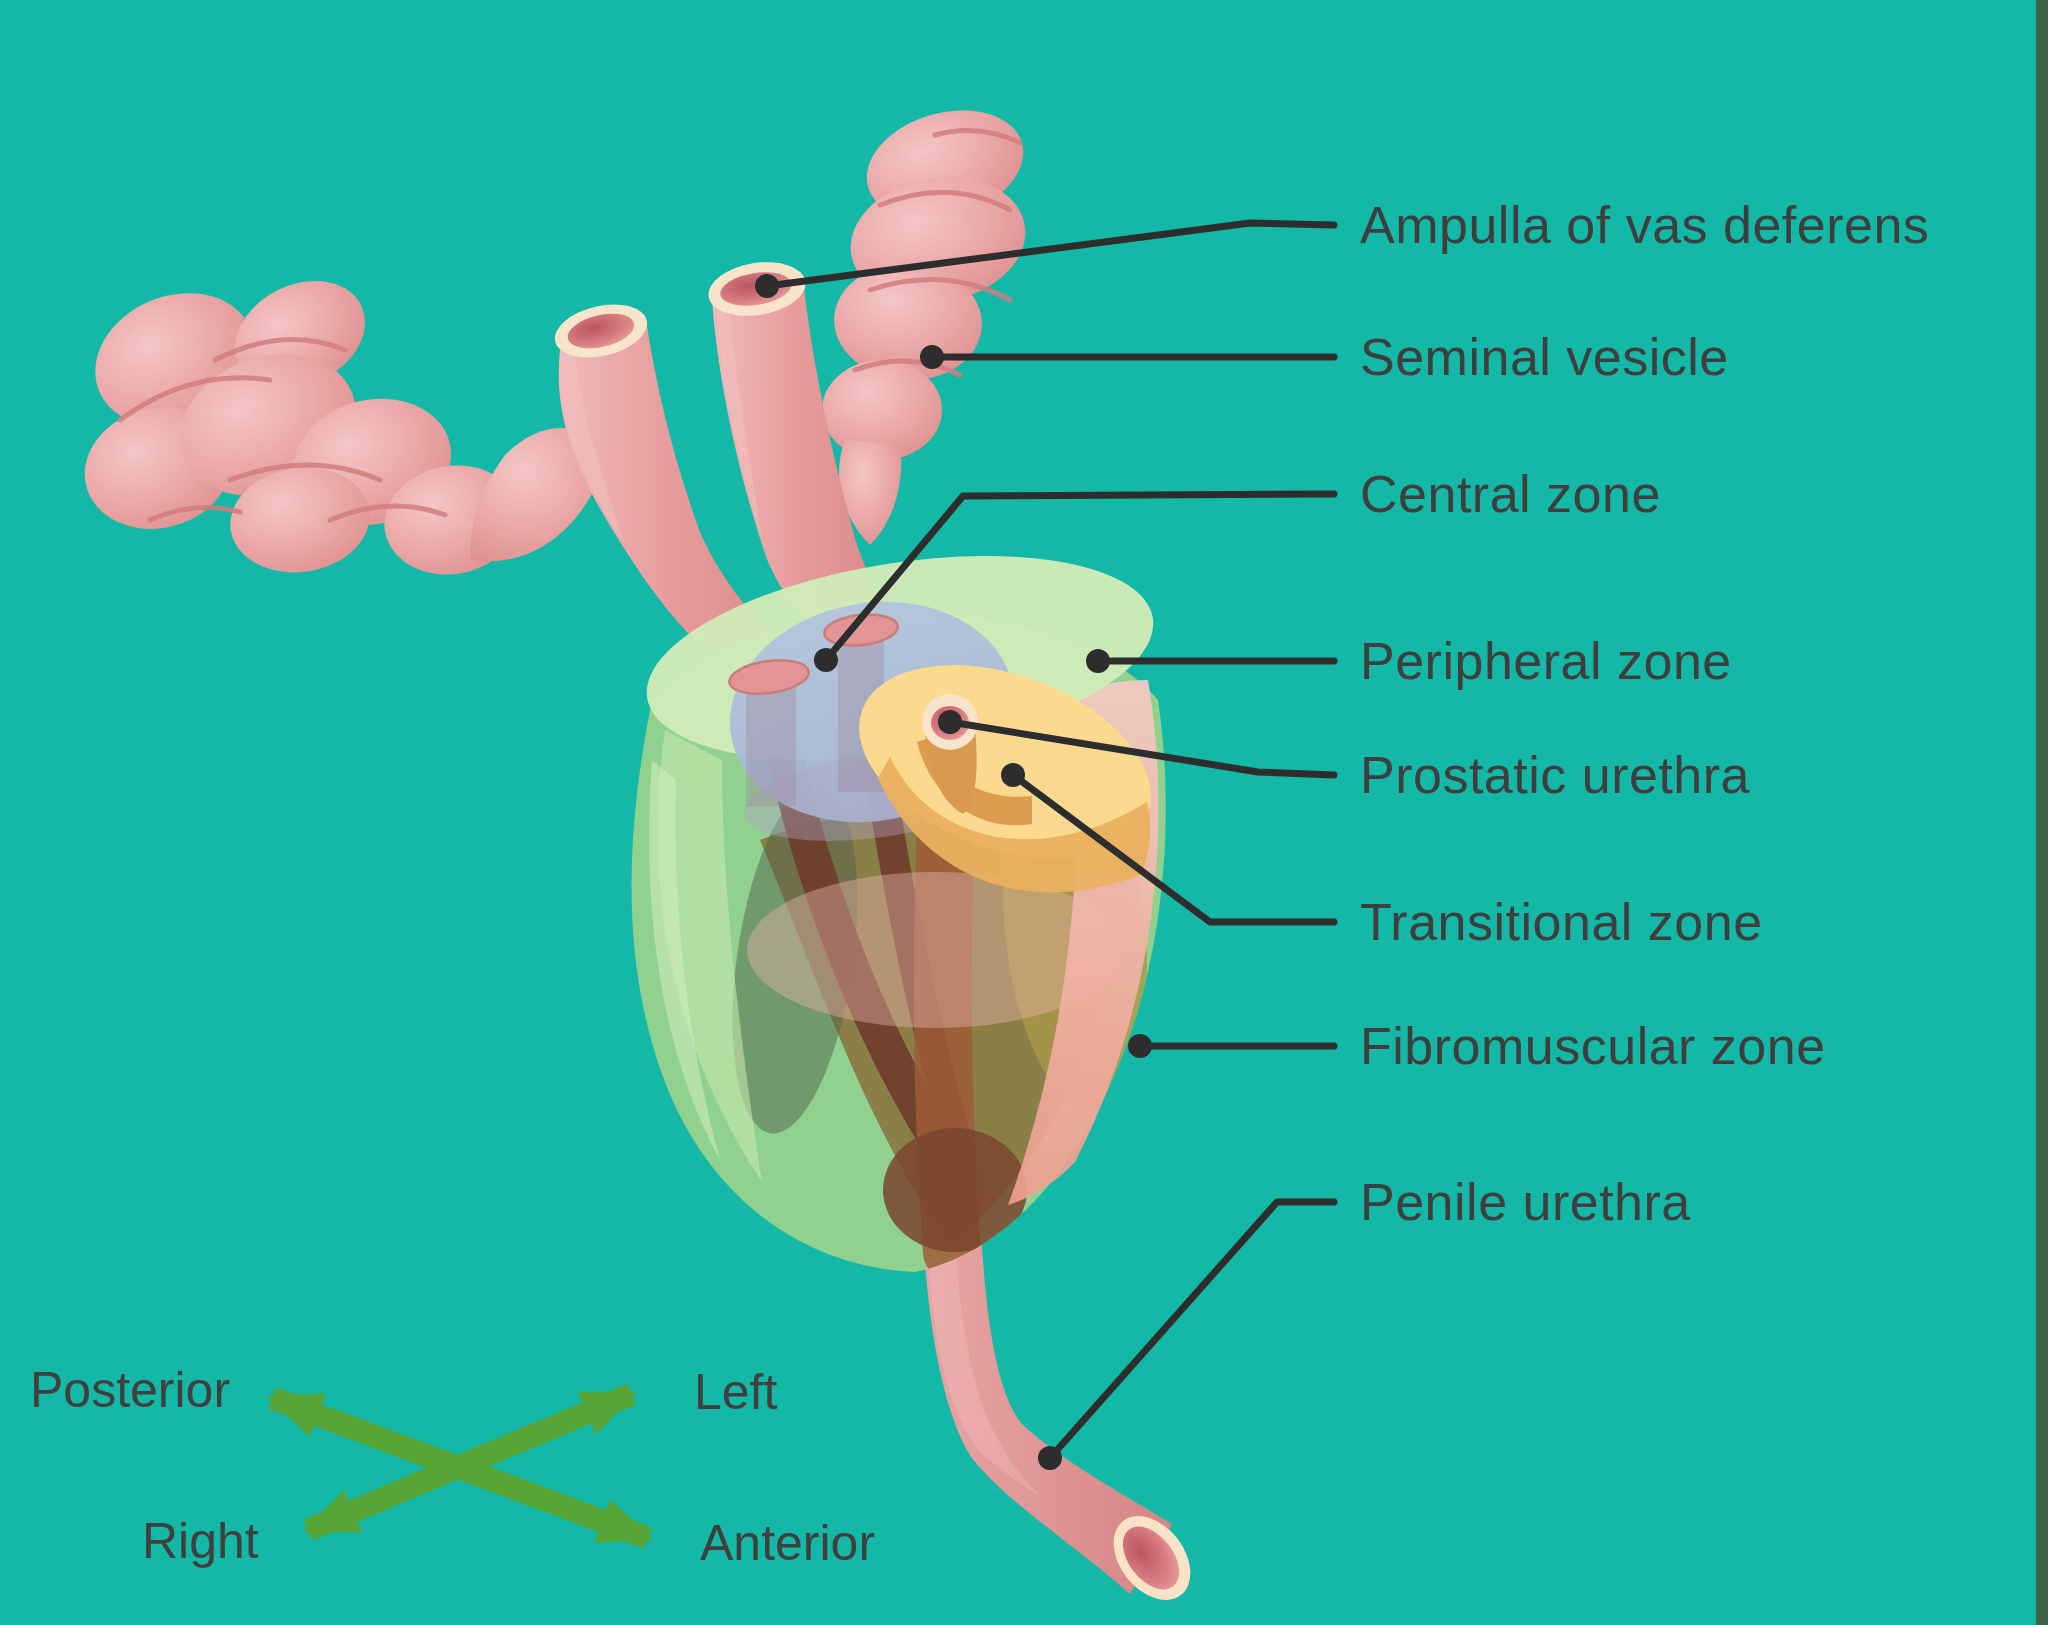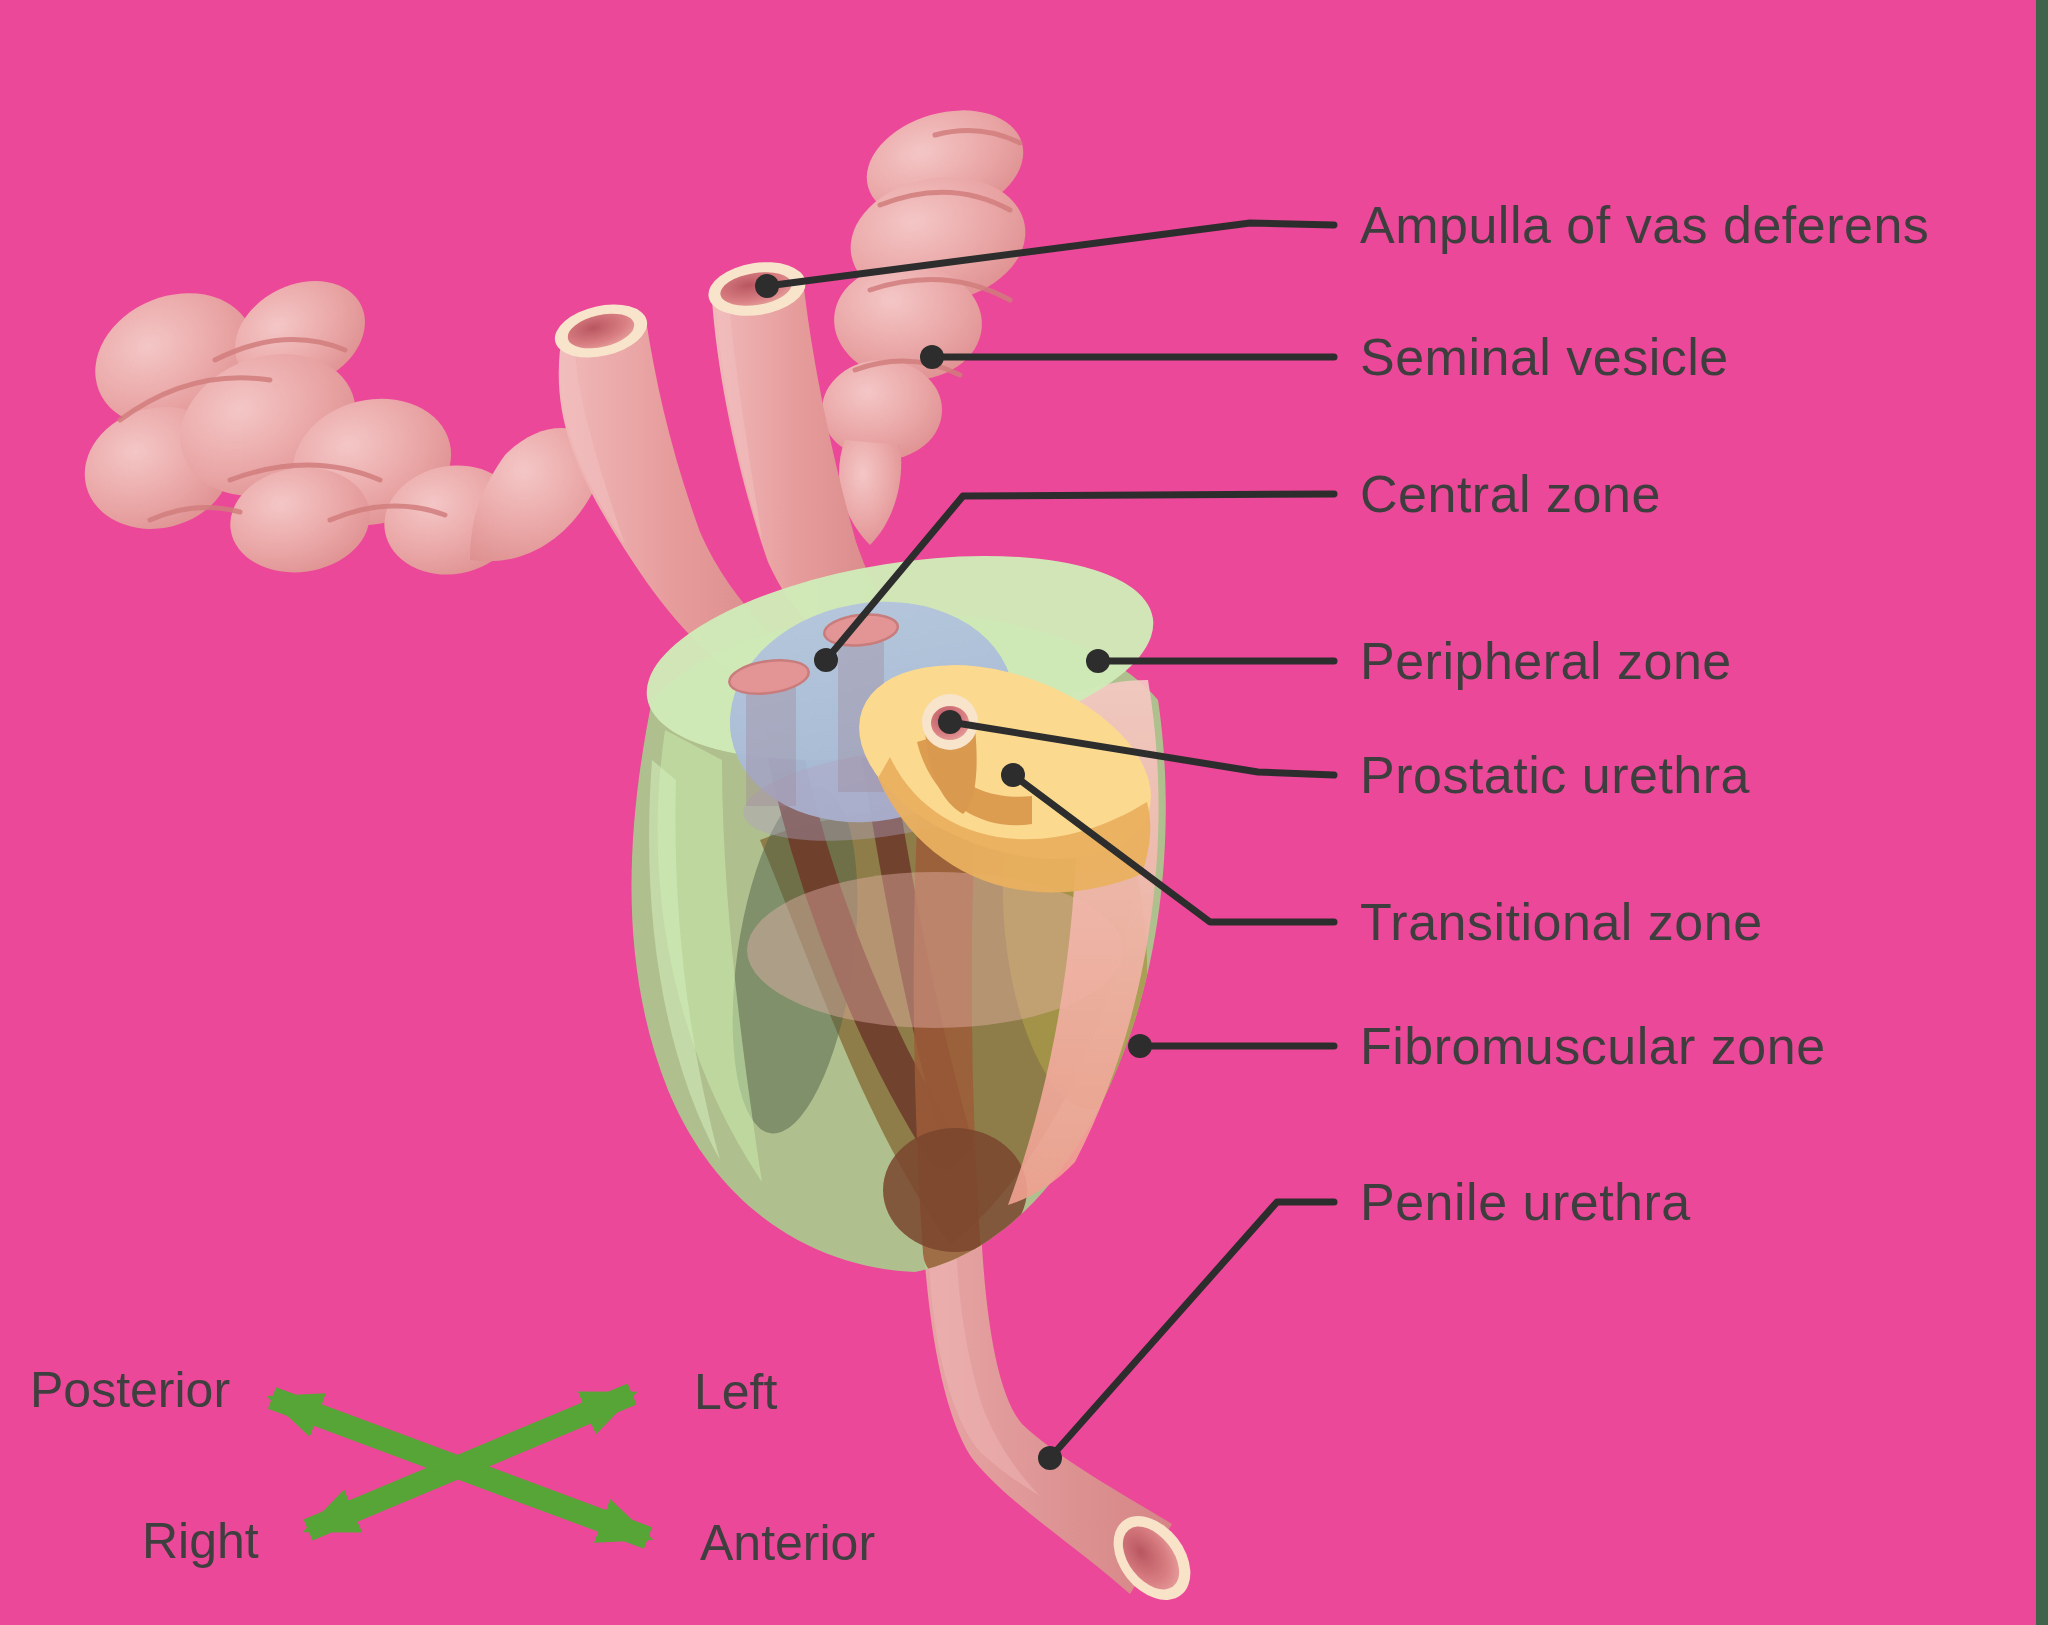--- a/index.html
+++ b/index.html
@@ -1,19 +1,19 @@
 <!DOCTYPE html>
 <html><head>
 <meta charset="utf-8">
 <style>
   html,body { margin:0; padding:0; background:#ffffff; }
   .stage {
     position:relative;
     width:2048px; height:1625px;
-    background:#ec4899;
+    background:#14b8a6;
     overflow:hidden;
     font-family:"Liberation Sans", sans-serif;
   }
   svg { display:block; }
   text { font-family:"Liberation Sans", sans-serif; }
   .lbl  { font-size:52px; fill:#3e3e3e; letter-spacing:0.5px; }
   .cmp  { font-size:50px; fill:#3f3f3f; }
   .leader { stroke:#2d2d2d; stroke-width:7; fill:none; stroke-linejoin:round; stroke-linecap:round; }
   .ldot   { fill:#2d2d2d; }
   .crease { stroke:#d17d7d; stroke-width:5; fill:none; opacity:0.85; stroke-linecap:round; }

